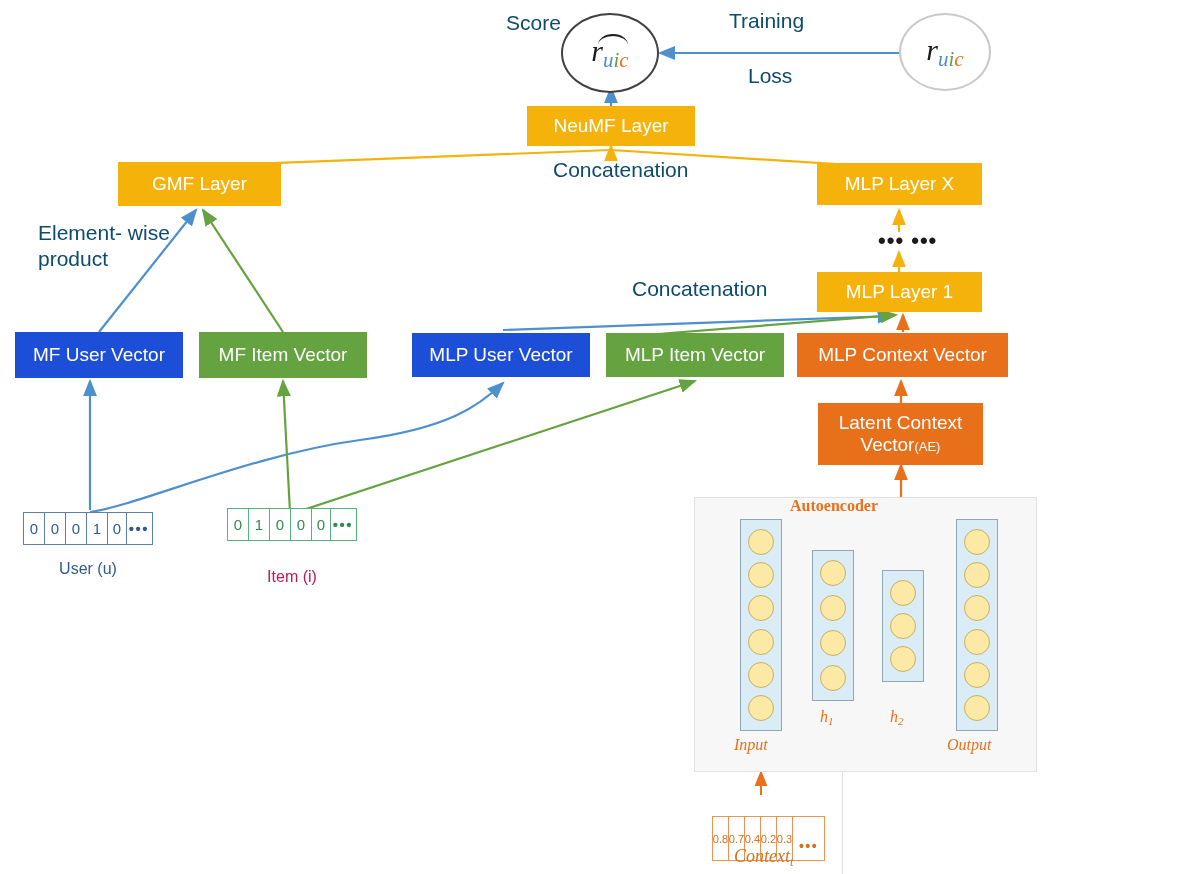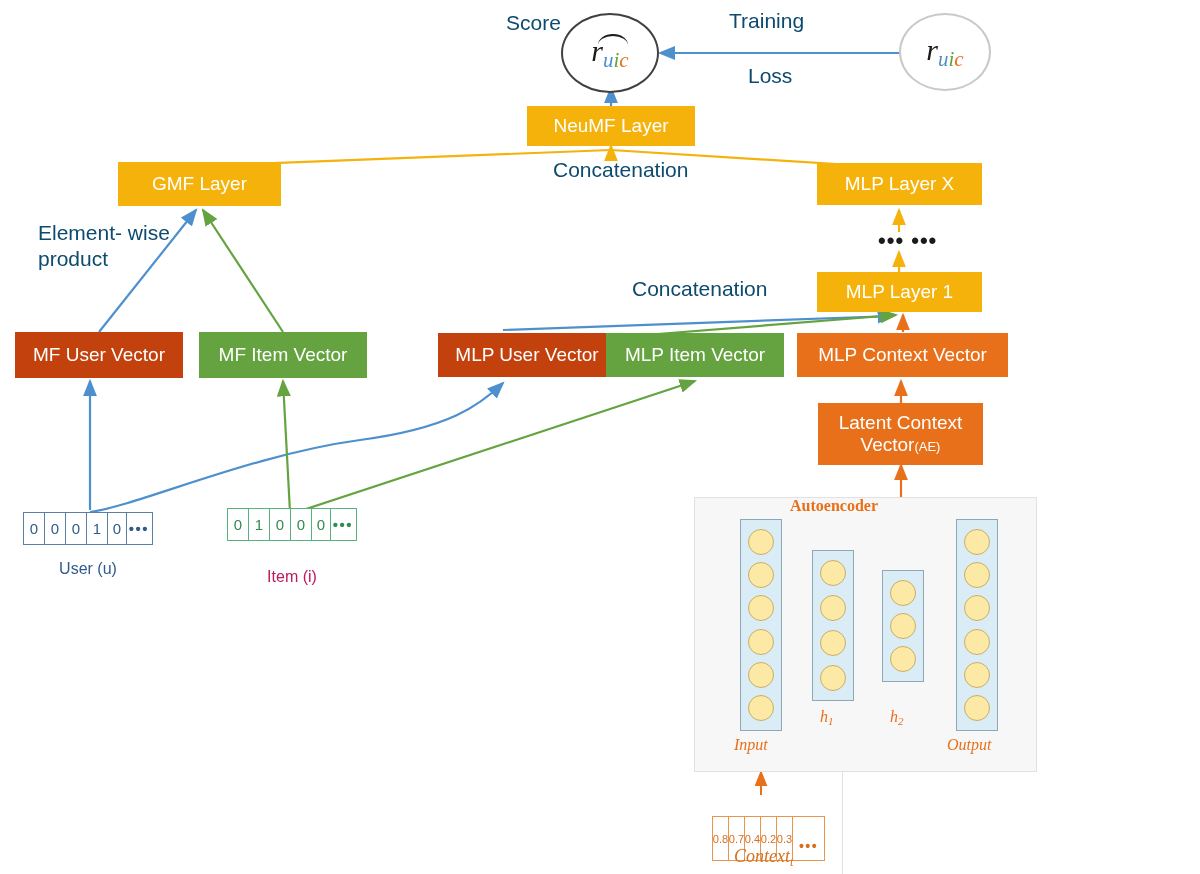--- a/index.html
+++ b/index.html
@@ -29,21 +29,21 @@
     display: flex;
     align-items: center;
     justify-content: center;
     color: #ffffff;
     font-size: 19px;
     text-align: center;
     line-height: 1.15;
     box-sizing: border-box;
   }
   .box.yellow { background: #F5B20B; }
-  .box.blue   { background: #c2410c; }
+  .box.blue   { background: #1d4ed8; }
   .box.green  { background: #64A33F; }
   .box.orange { background: #E8701A; }
 
   .circle {
     position: absolute;
     border-radius: 50%;
     box-sizing: border-box;
     display: flex;
     align-items: center;
     justify-content: center;
@@ -280,21 +280,21 @@
 
   <div class="plain-label" style="left:632px; top:276px;">Concatenation</div>
 
   <div class="plain-label" style="left:38px; top:220px;">Element- wise
 product</div>
 
   <div class="box blue" style="left:15px; top:332px; width:168px; height:46px;">MF User Vector</div>
 
   <div class="box green" style="left:199px; top:332px; width:168px; height:46px;">MF Item Vector</div>
 
-  <div class="box blue" style="left:412px; top:333px; width:178px; height:44px;margin-left:26px;">MLP User Vector</div>
+  <div class="box blue" style="left:412px; top:333px; width:178px; height:44px;">MLP User Vector</div>
 
   <div class="box green" style="left:606px; top:333px; width:178px; height:44px;">MLP Item Vector</div>
 
   <div class="box orange" style="left:797px; top:333px; width:211px; height:44px;">MLP Context Vector</div>
 
   <div class="box orange" style="left:818px; top:403px; width:165px; height:62px; flex-direction:column; justify-content:center;">
     <span>Latent Context</span>
     <span>
       <span>Vector</span><span style="font-size:13px;">(AE)</span>
     </span>

